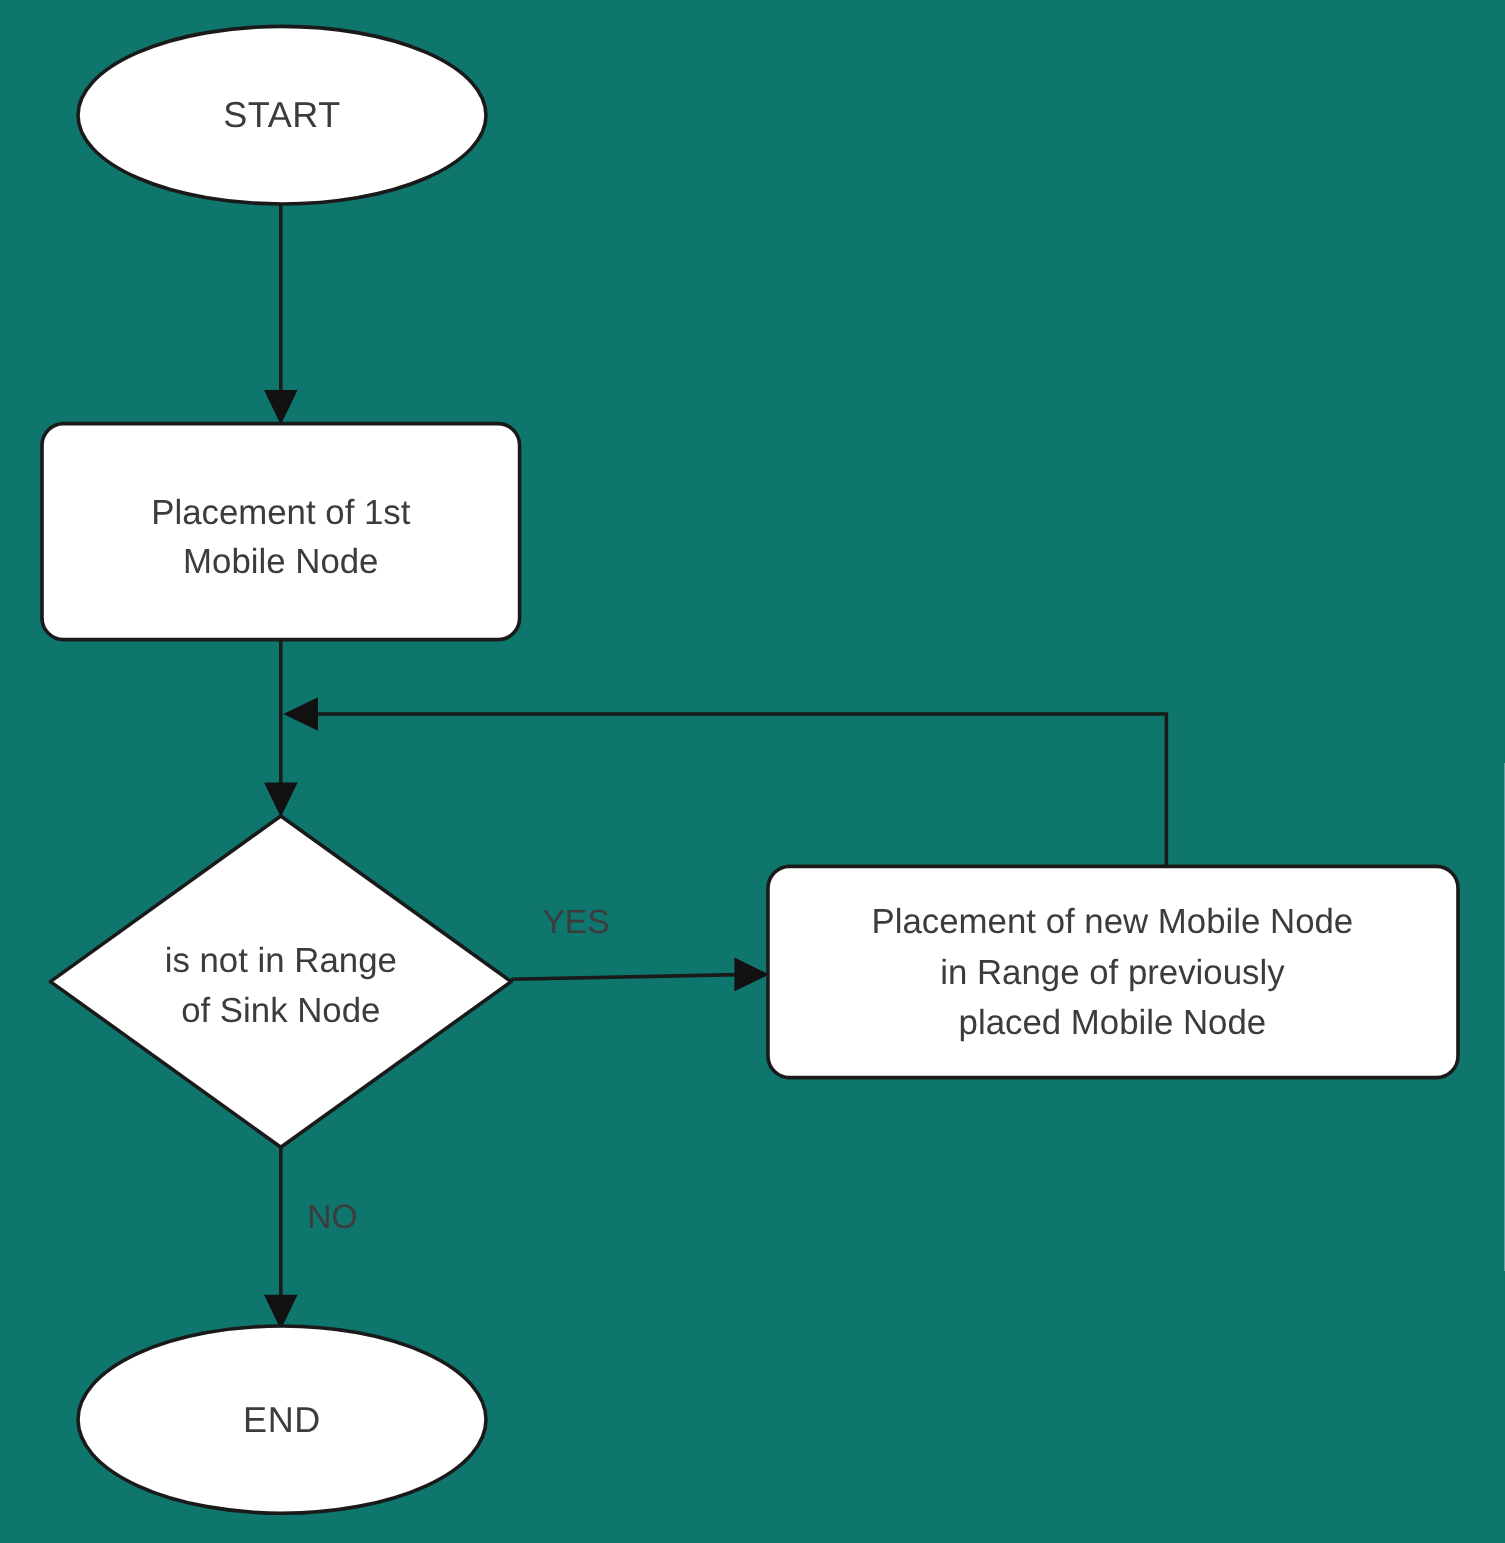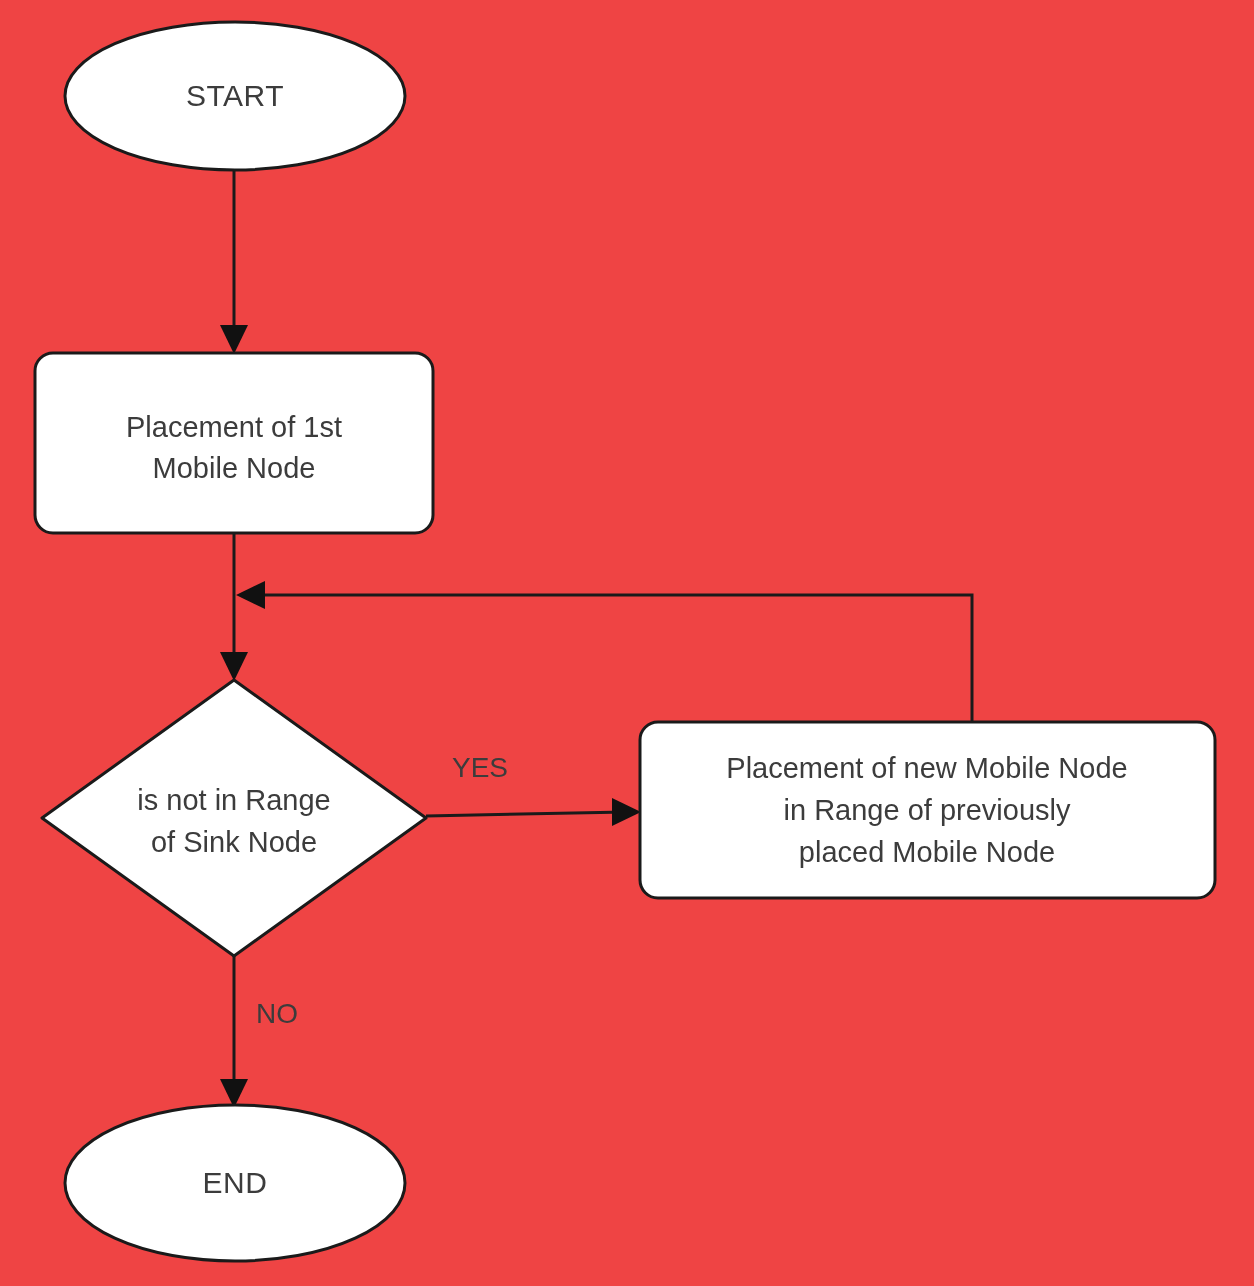--- a/index.html
+++ b/index.html
@@ -11,21 +11,21 @@
   body {
     width: 1254px;
     height: 1286px;
     font-family: "Liberation Sans", sans-serif;
     overflow: hidden;
   }
   #flow-root {
     position: relative;
     width: 1254px;
     height: 1286px;
-    background: #ef4444;
+    background: #0f766e;
   }
   svg#flow-svg {
     display: block;
     width: 1254px;
     height: 1286px;
   }
   .shape-stroke {
     fill: #ffffff;
     stroke: #1a1a1a;
     stroke-width: 3;

